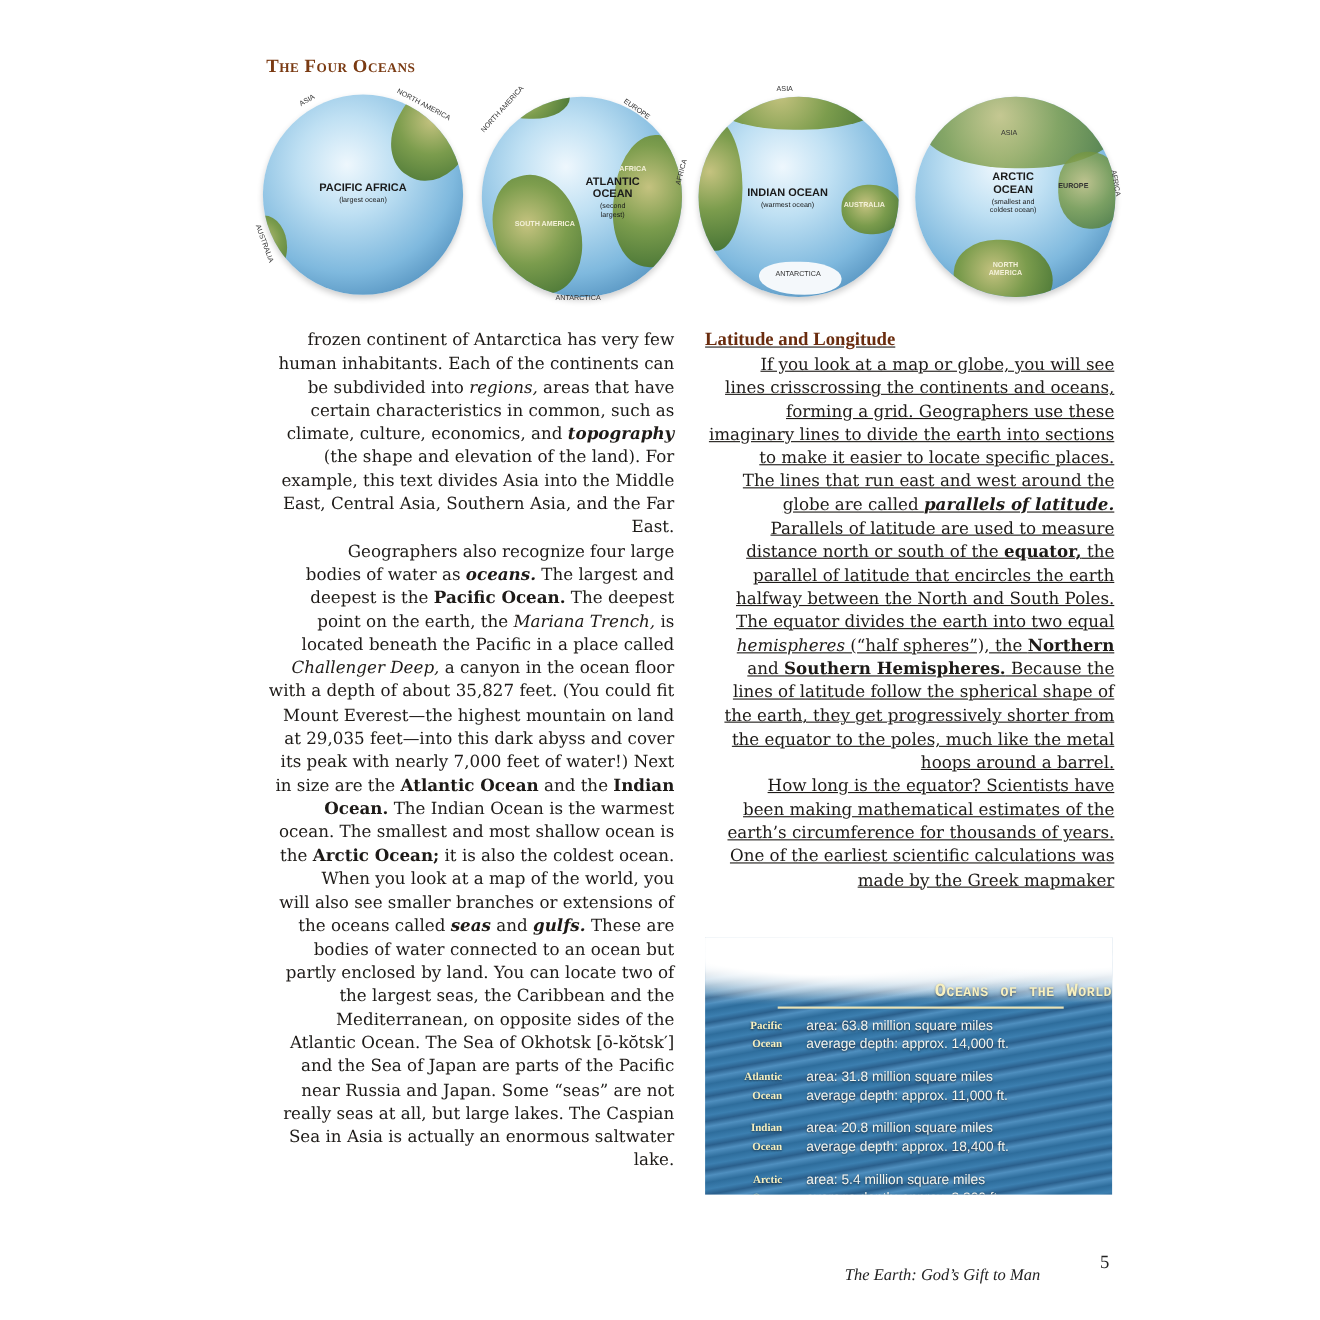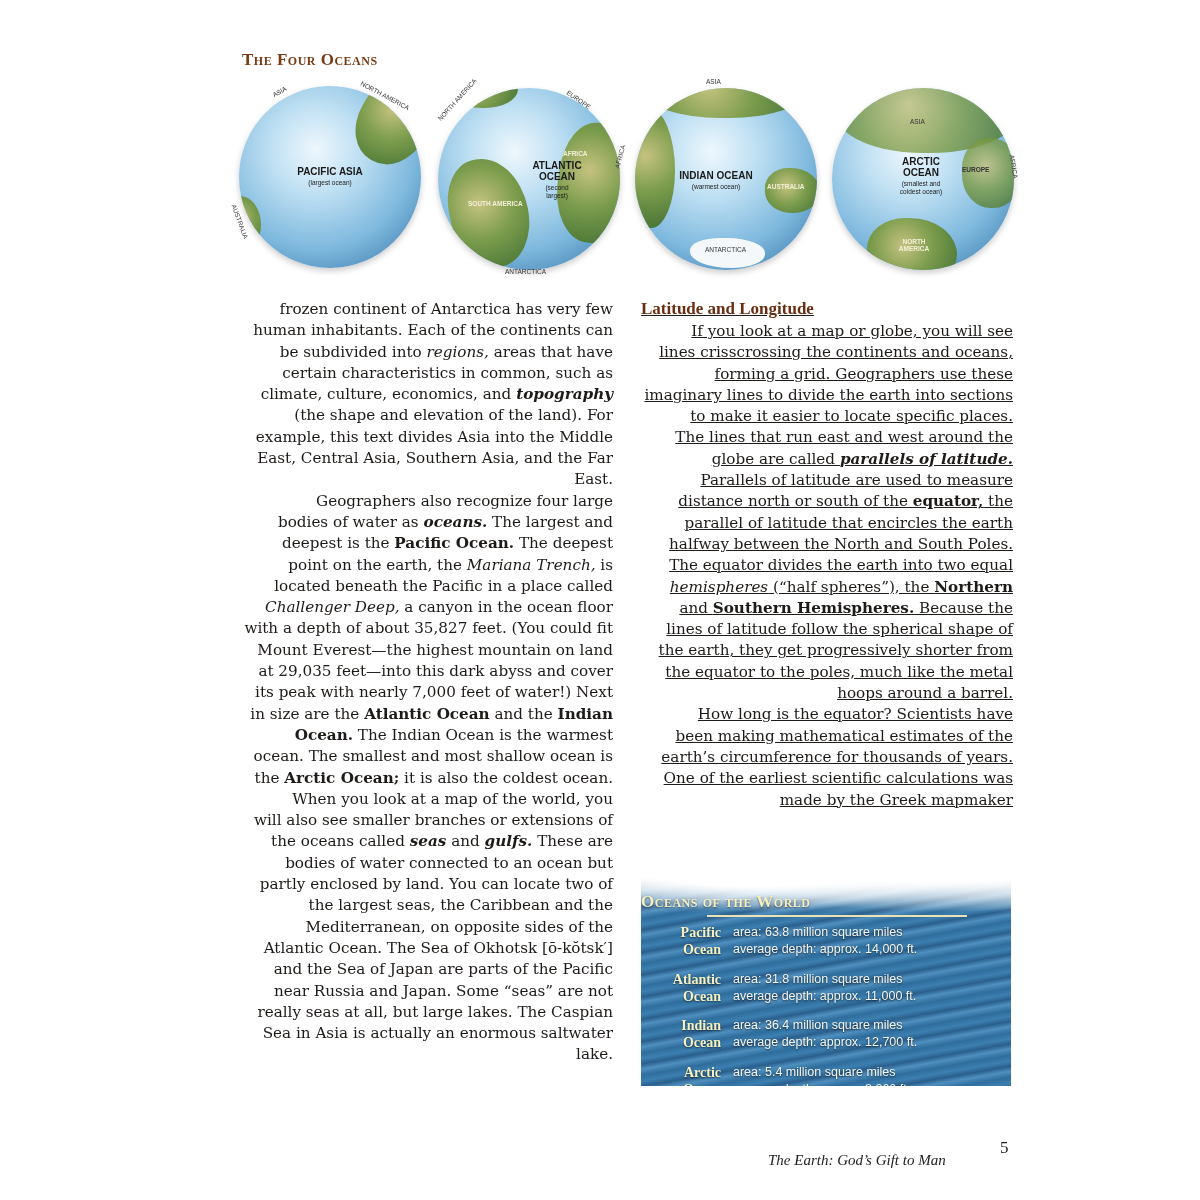--- a/index.html
+++ b/index.html
@@ -53,30 +53,30 @@
         linear-gradient(180deg, #ffffff 0%, #ffffff 8%, rgba(255,255,255,0) 26%),
         repeating-linear-gradient(170deg, #2e6d9c 0px, #3c7fb0 6px, #2a5f8c 11px, #4f8fbf 16px, #2e6d9c 22px);
       overflow: hidden;
     }
     .table-box::before {
       content: ""; position: absolute; left: 0; top: 0; right: 0; height: 60px;
       background: radial-gradient(ellipse at 30% 0%, #ffffff 40%, rgba(255,255,255,0) 70%),
                   radial-gradient(ellipse at 85% 10%, #ffffff 30%, rgba(255,255,255,0) 70%);
     }
     .table-title {
-      position: absolute; left: 0; width: 100%; top: 40px; text-align: left;
-      font-family: Liberation Serif, serif; font-weight: bold; font-size: 17px;
+      position: absolute; left: 0; width: 100%; top: 40px; text-align: right;
+      font-family: Liberation Mono, monospace; font-weight: bold; font-size: 17px;
       color: #f7f0c0; font-variant: small-caps; letter-spacing: 0.5px;
       text-shadow: 0 1px 2px rgba(0,0,0,0.5);
     }
     .table-rule { position: absolute; left: 66px; width: 260px; top: 63px; height: 2px; background: #e8e2b6; }
     .ocean-row { position: absolute; left: 0; width: 100%; height: 36px; }
     .ocean-name {
-      position: absolute; left: 10px; width: 70px; text-align: right;
-      font-family: "Liberation Serif", serif; font-weight: bold; font-size: 14px; line-height: 17px;
+      position: absolute; left: 0; width: 70px; text-align: right;
+      font-family: "Liberation Serif", serif; font-weight: bold; font-size: 10px; line-height: 17px;
       color: #f7f0c0; text-shadow: 0 1px 2px rgba(0,0,0,0.6);
     }
     .ocean-stats {
       position: absolute; left: 92px; font-family: "Liberation Sans", sans-serif;
       font-size: 12.5px; line-height: 17px; color: #f5f5ef; white-space: nowrap;
       text-shadow: 0 1px 2px rgba(0,0,0,0.6);
     }
 
     .footer {
       position: absolute; left: 768px; top: 1140px; font-family: "Liberation Serif", serif;
@@ -90,21 +90,21 @@
 </head>
 <body>
 
 <div class="section-title">The Four Oceans</div>
 
 <div class="globes">
 
   <div class="globe" style="left:9px; top:8px;">
     <div class="land" style="left:120px; top:-10px; width:70px; height:90px; transform:rotate(30deg);"></div>
     <div class="land" style="left:-18px; top:110px; width:40px; height:55px;"></div>
-    <div class="globe-label" style="top:80px;">PACIFIC ASIA</div>
+    <div class="globe-label" style="top:80px;">PACIFIC AFRICA</div>
     <div class="globe-label globe-sub" style="top:93px;">(largest ocean)</div>
   </div>
   <div class="cont-label dark" style="left:42px; top:10px; transform:rotate(-30deg);">ASIA</div>
   <div class="cont-label dark" style="left:128px; top:14px; transform:rotate(28deg);">NORTH AMERICA</div>
   <div class="cont-label dark" style="left:-8px; top:140px; transform:rotate(70deg);">AUSTRALIA</div>
 
   <div class="globe" style="left:208px; top:10px;">
     <div class="land" style="left:12px; top:70px; width:78px; height:110px; transform:rotate(-12deg);"></div>
     <div class="land" style="left:120px; top:35px; width:75px; height:120px; transform:rotate(8deg);"></div>
     <div class="land" style="left:10px; top:-20px; width:70px; height:40px;"></div>
@@ -163,21 +163,21 @@
   <div class="ocean-row" style="top:72px;">
     <div class="ocean-name"><span>Pacific</span><br><span>Ocean</span></div>
     <div class="ocean-stats"><span>area: 63.8 million square miles</span><br><span>average depth: approx. 14,000 ft.</span></div>
   </div>
   <div class="ocean-row" style="top:119px;">
     <div class="ocean-name"><span>Atlantic</span><br><span>Ocean</span></div>
     <div class="ocean-stats"><span>area: 31.8 million square miles</span><br><span>average depth: approx. 11,000 ft.</span></div>
   </div>
   <div class="ocean-row" style="top:165px;">
     <div class="ocean-name"><span>Indian</span><br><span>Ocean</span></div>
-    <div class="ocean-stats"><span>area: 36.4 million square miles</span><br><span>average depth: approx. 12,700 ft.</span></div>
+    <div class="ocean-stats"><span>area: 20.8 million square miles</span><br><span>average depth: approx. 18,400 ft.</span></div>
   </div>
   <div class="ocean-row" style="top:212px;">
     <div class="ocean-name"><span>Arctic</span><br><span>Ocean</span></div>
     <div class="ocean-stats"><span>area: 5.4 million square miles</span><br><span>average depth: approx. 3,200 ft.</span></div>
   </div>
 </div>
 
 <div class="footer">The Earth: God’s Gift to Man</div>
 <div class="page-num">5</div>
 

